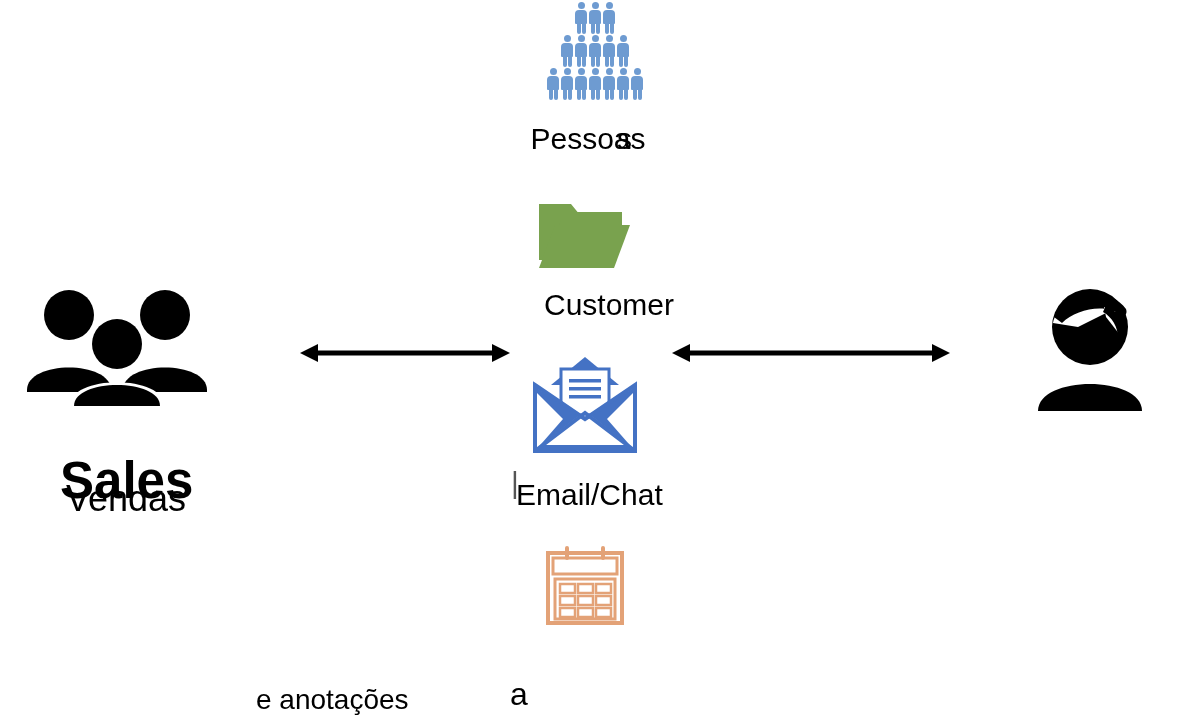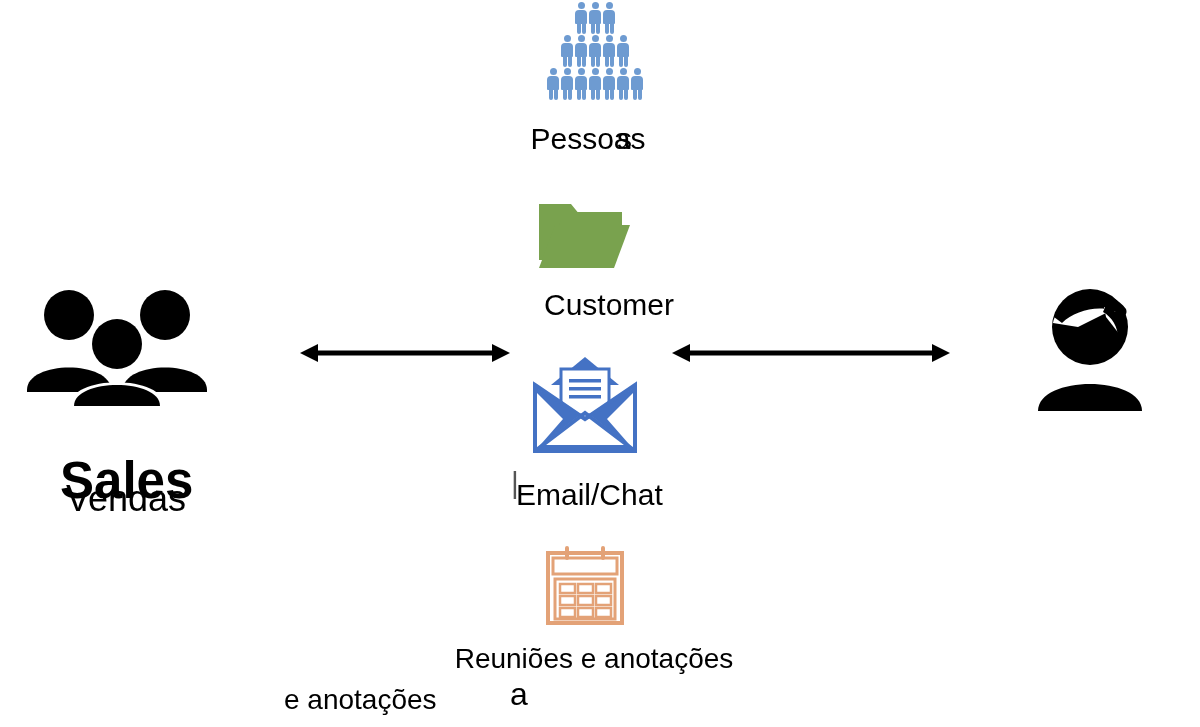--- a/index.html
+++ b/index.html
@@ -302,23 +302,22 @@
       <rect x="33" y="39" width="15" height="9" fill="none" stroke="#E3A277" stroke-width="2.5"></rect>
       <rect x="51" y="39" width="15" height="9" fill="none" stroke="#E3A277" stroke-width="2.5"></rect>
       <rect x="15" y="51" width="15" height="9" fill="none" stroke="#E3A277" stroke-width="2.5"></rect>
       <rect x="33" y="51" width="15" height="9" fill="none" stroke="#E3A277" stroke-width="2.5"></rect>
       <rect x="51" y="51" width="15" height="9" fill="none" stroke="#E3A277" stroke-width="2.5"></rect>
       <rect x="15" y="63" width="15" height="9" fill="none" stroke="#E3A277" stroke-width="2.5"></rect>
       <rect x="33" y="63" width="15" height="9" fill="none" stroke="#E3A277" stroke-width="2.5"></rect>
       <rect x="51" y="63" width="15" height="9" fill="none" stroke="#E3A277" stroke-width="2.5"></rect>
     </svg>
   </div>
-  <div class="label label-center" style="left:594px; top:645px; font-size:28px;">Reuniões e anotações</div>
-
-  <div class="label" style="left:256px; top:686px; font-size:28px;margin-left:28px;">e anotações</div>
+
+  <div class="label" style="left:256px; top:686px; font-size:28px;">e anotações</div>
 
   <div class="clip-box" style="left:510px; top:682px; width:40px; height:45px;">
     <div class="label" style="left:0px; top:-4px; font-size:32px;">a</div>
   </div>
 
   <div class="group3">
     <svg width="190" height="120" viewBox="0 0 190 120">
 
       <circle cx="47" cy="27" r="25" fill="#000000"></circle>
       <path d="M5 102 C5 72, 89 72, 89 102 L89 104 L5 104 Z" fill="#000000"></path>

